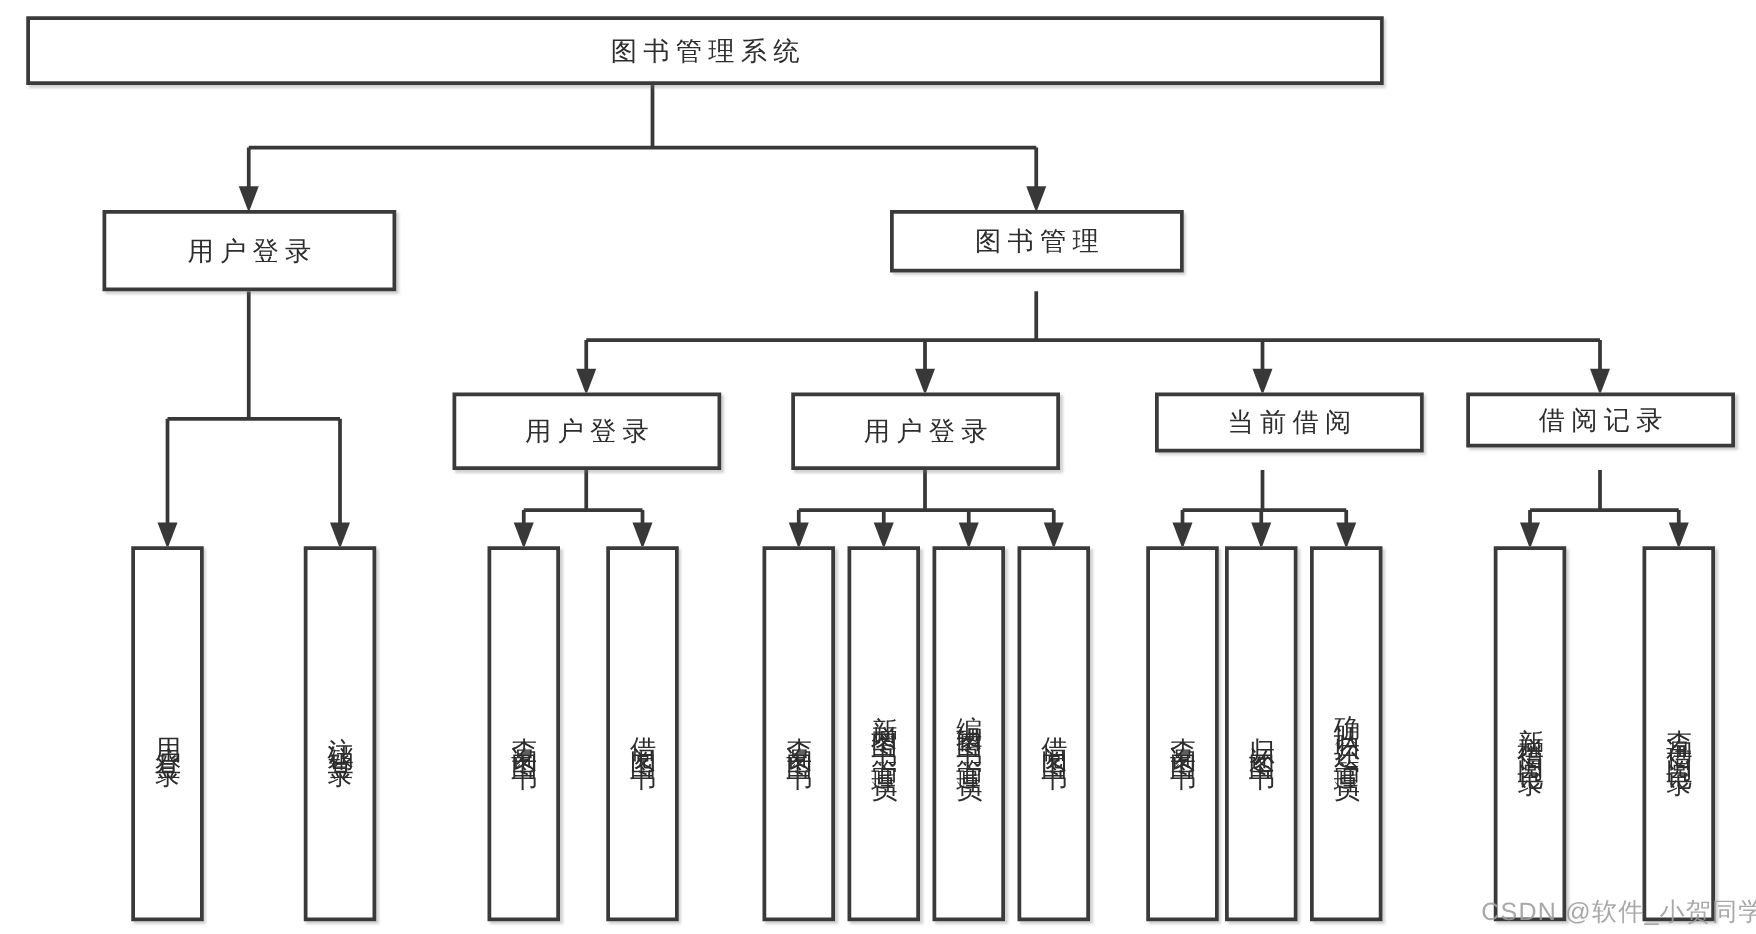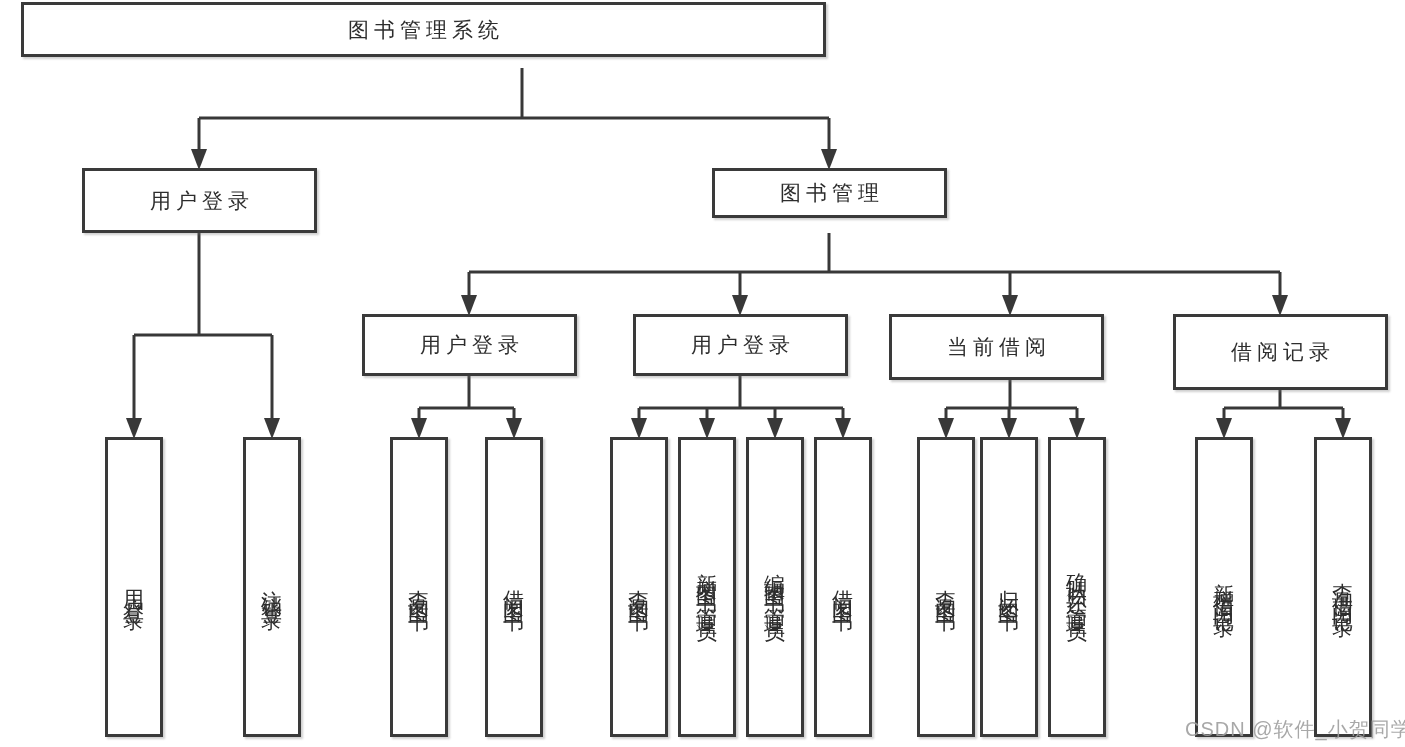--- a/index.html
+++ b/index.html
@@ -71,41 +71,41 @@
       <line x1="1009" y1="408" x2="1009" y2="423" stroke="#383838" stroke-width="3"></line>
       <polygon points="1001,418 1017,418 1009,439" fill="#383838"></polygon>
       <line x1="1077" y1="408" x2="1077" y2="423" stroke="#383838" stroke-width="3"></line>
       <polygon points="1069,418 1085,418 1077,439" fill="#383838"></polygon>
       <line x1="1224" y1="408" x2="1224" y2="423" stroke="#383838" stroke-width="3"></line>
       <polygon points="1216,418 1232,418 1224,439" fill="#383838"></polygon>
       <line x1="1343" y1="408" x2="1343" y2="423" stroke="#383838" stroke-width="3"></line>
       <polygon points="1335,418 1351,418 1343,439" fill="#383838"></polygon>
     </svg>
 
-  <div class="node" style="left:21px;top:2px;width:805px;height:55px">
+  <div class="node" style="left:21px;top:13px;width:1086px;height:55px">
     <span class="lbl">图书管理系统</span>
   </div>
 
   <div class="node" style="left:82px;top:168px;width:235px;height:65px">
     <span class="lbl">用户登录</span>
   </div>
   <div class="node" style="left:712px;top:168px;width:235px;height:50px">
     <span class="lbl">图书管理</span>
   </div>
 
   <div class="node" style="left:362px;top:314px;width:215px;height:62px">
     <span class="lbl">用户登录</span>
   </div>
   <div class="node" style="left:633px;top:314px;width:215px;height:62px">
     <span class="lbl">用户登录</span>
   </div>
-  <div class="node" style="left:889px;top:314px;width:215px;height:66px">
+  <div class="node" style="left:924px;top:314px;width:215px;height:48px">
     <span class="lbl">当前借阅</span>
   </div>
-  <div class="node" style="left:1173px;top:314px;width:215px;height:76px">
+  <div class="node" style="left:1173px;top:314px;width:215px;height:44px">
     <span class="lbl">借阅记录</span>
   </div>
 
   <div class="node vbox" style="left:105px;top:437px;width:58px;height:300px">
     <span class="lbl">用户登录</span>
   </div>
   <div class="node vbox" style="left:243px;top:437px;width:58px;height:300px">
     <span class="lbl">注销登录</span>
   </div>
 

